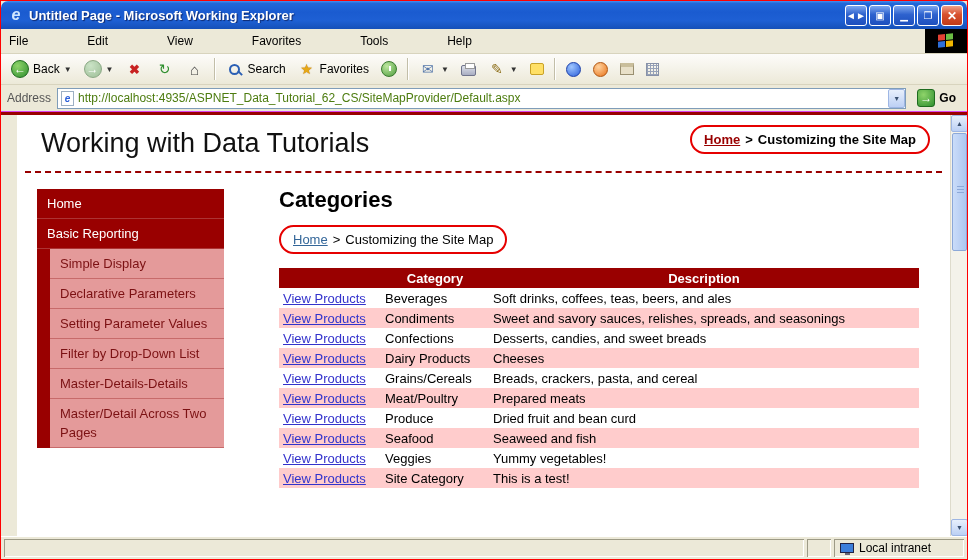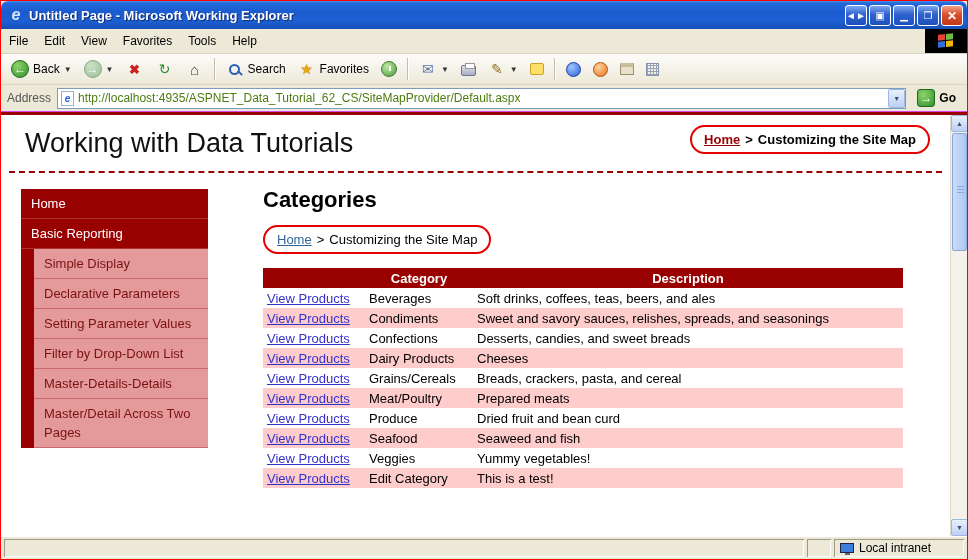--- a/index.html
+++ b/index.html
@@ -16,21 +16,21 @@
   .title-text { color:#fff; font-weight:bold; font-size:13px; margin-left:4px; flex:1;
     text-shadow:1px 1px 1px rgba(0,0,40,.6); white-space:nowrap; overflow:hidden; }
   .win-buttons { display:flex; gap:2px; }
   .winbtn { width:22px; height:21px; border-radius:3px; color:#fff; font-size:10px; line-height:20px;
     text-align:center; border:1px solid #fff;
     background:linear-gradient(180deg,#7DA7EF,#2E62CE 45%,#1D4FBE); cursor:default; }
   .winbtn.close { background:linear-gradient(180deg,#F0A088,#D8502E 45%,#C03A18); font-weight:bold; font-size:12px; }
 
   
   .menubar { height:25px; flex:0 0 25px; display:flex; align-items:stretch; background:#ECE9D8;
-    border-bottom:1px solid #D8D4BE; }
+    border-bottom:1px solid #D8D4BE;gap:43px; }
   .menu-item { padding:4px 8px; font-size:12px; color:#000; display:flex; align-items:center; }
   .menu-spacer { flex:1; }
   .winlogo-block { width:42px; background:#000; display:flex; align-items:center; justify-content:center; }
   .winflag { width:16px; height:14px; display:grid; grid-template-columns:7px 7px; grid-template-rows:6px 6px;
     gap:1px; transform:skewY(-6deg); }
   .winflag span:nth-child(1){background:#E34234;} .winflag span:nth-child(2){background:#6CBE45;}
   .winflag span:nth-child(3){background:#2E6FD8;} .winflag span:nth-child(4){background:#F2B700;}
 
   
   .toolbar { height:31px; flex:0 0 31px; display:flex; align-items:center; padding:0 4px;
@@ -83,21 +83,21 @@
     border:1px solid #9EB6E4; border-radius:2px; font-size:7px; color:#3A5070; display:flex;
     align-items:center; justify-content:center; }
   .go-btn { display:flex; align-items:center; gap:4px; padding:1px 4px; border:1px solid transparent; border-radius:2px; }
   .go-ico { width:18px; height:18px; border-radius:3px; color:#fff; font-size:12px; line-height:17px;
     text-align:center; background:radial-gradient(circle at 35% 30%,#8FD46A,#2F8F2F); border:1px solid #1E6B1E; }
   .go-label { font-size:12px; font-weight:bold;text-align:center; }
 
   .redline { height:3px; flex:0 0 3px; background:#990000; }
 
   
-  .content { position:relative; flex:1; background:#fff; overflow:hidden; }
+  .content { position:relative; flex:1; background:#fff; overflow:hidden;margin-left:16px; }
   .page-inner { position:absolute; left:0; top:0; right:17px; bottom:0; overflow:hidden; }
 
   .page-header { position:relative; height:56px; }
   .page-title { position:absolute; left:24px; top:13px; font-size:27px; color:#111; letter-spacing:0; }
   .annotation { border:2px solid #E60000; border-radius:17px; padding:5px 12px; display:inline-block;
     background:transparent; white-space:nowrap; }
   .top-crumb { position:absolute; right:20px; top:10px; font-size:13px; font-weight:bold; }
   .top-crumb .home-link { color:#990000; text-decoration:underline; cursor:pointer; }
   .crumb-sep { margin:0 5px; color:#000; }
   .dashed-rule { border-top:2px dashed #990000; margin:0 8px; }
@@ -341,21 +341,21 @@
                 <td>Seafood</td>
                 <td>Seaweed and fish</td>
               </tr>
               <tr>
                 <td><span class="vp-link">View Products</span></td>
                 <td>Veggies</td>
                 <td>Yummy vegetables!</td>
               </tr>
               <tr>
                 <td><span class="vp-link">View Products</span></td>
-                <td>Edit Category</td>
+                <td>Site Category</td>
                 <td>This is a test!</td>
               </tr>
             </tbody>
           </table>
         </div>
       </div>
     </div>
 
     <div class="vscroll">
       <span class="sbtn up">▲</span>

